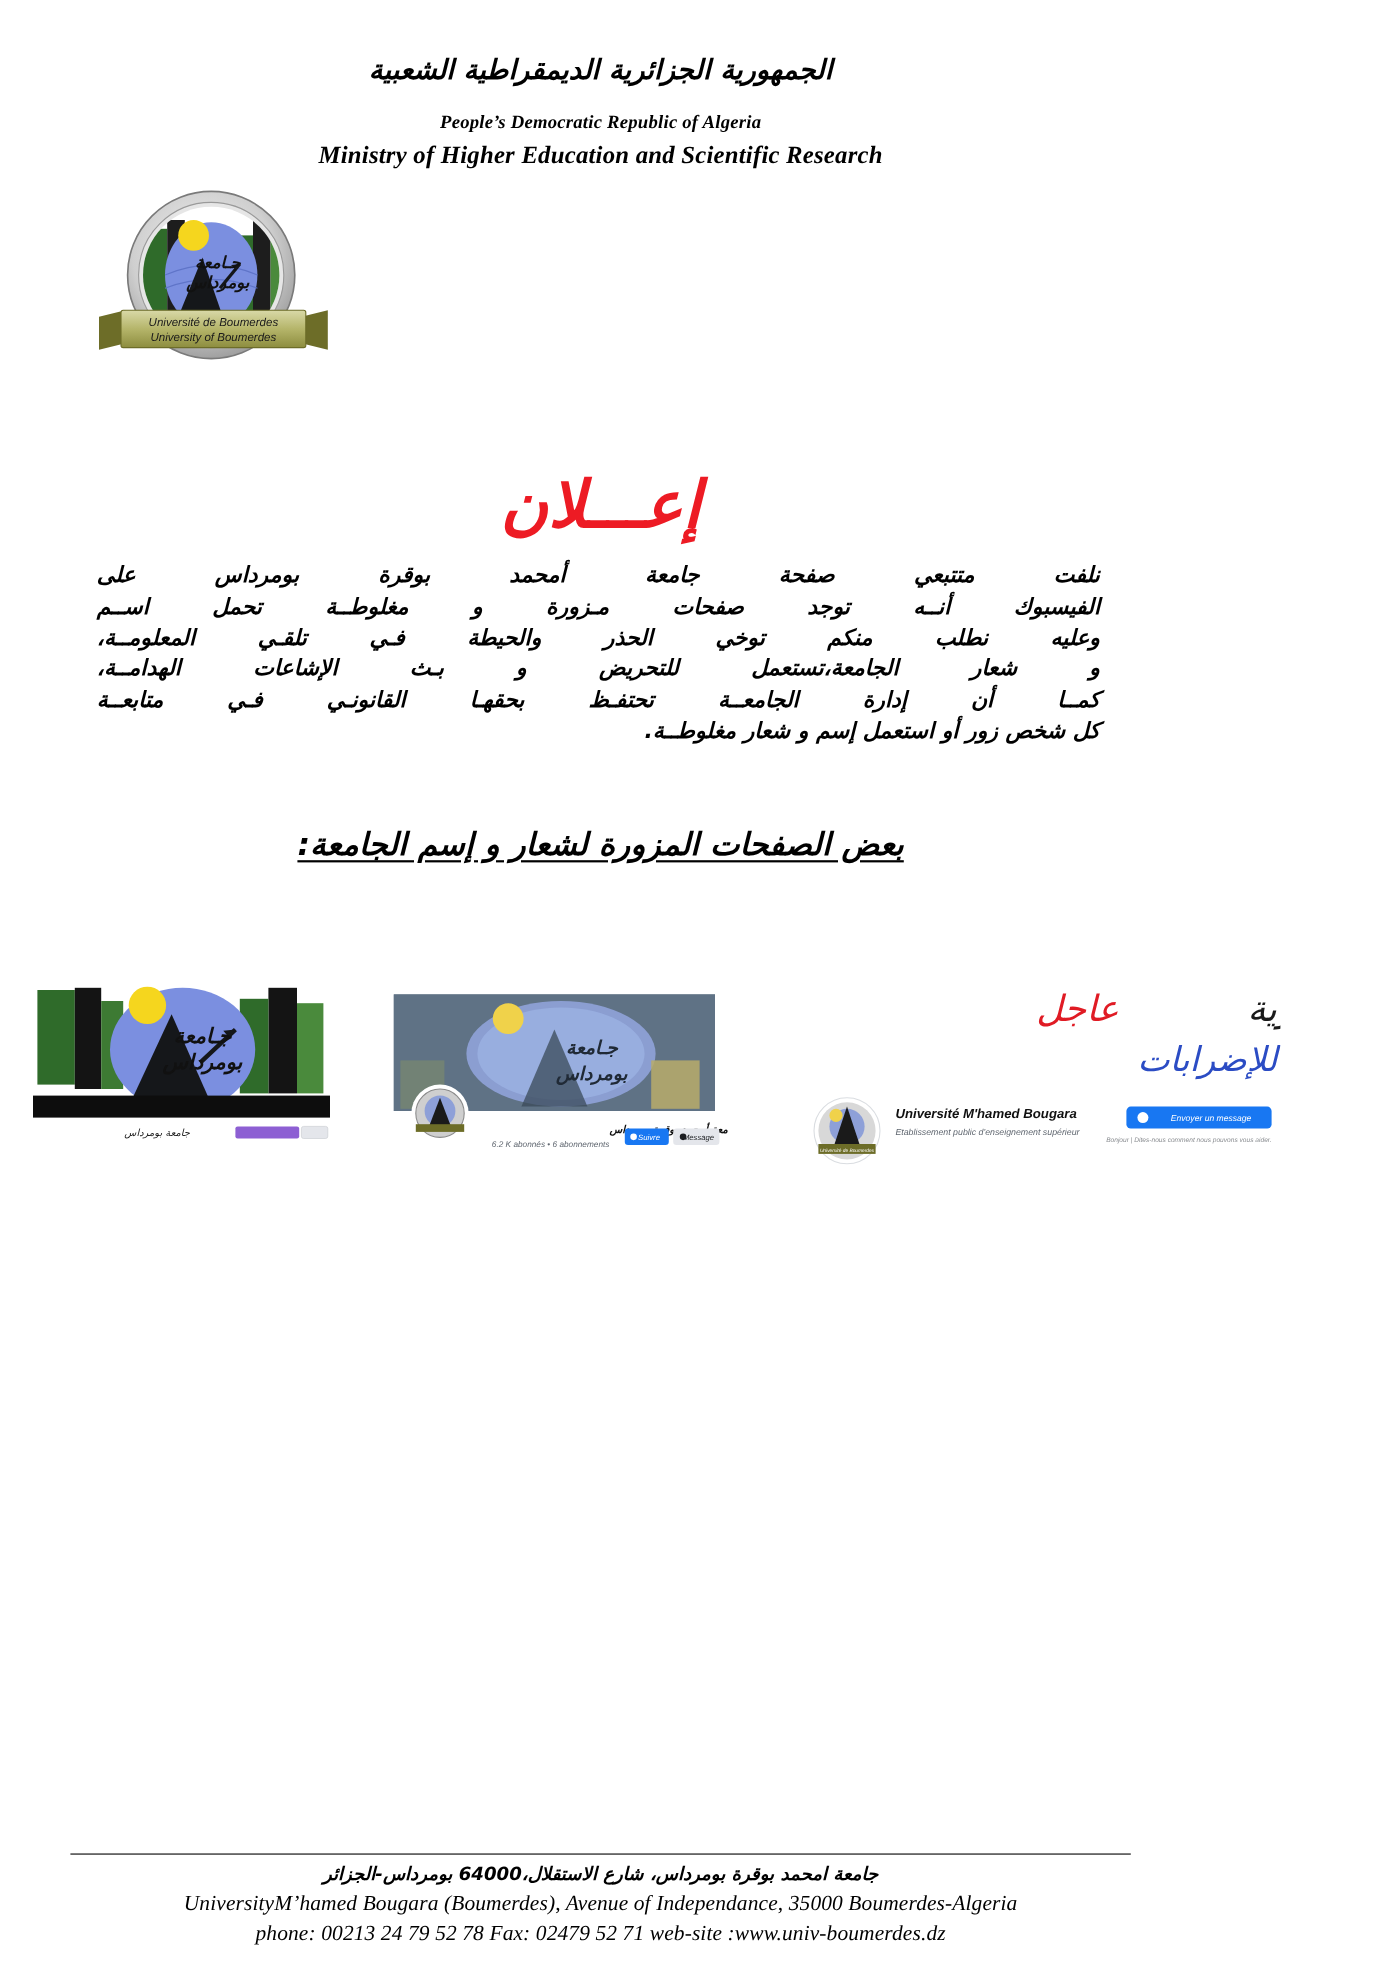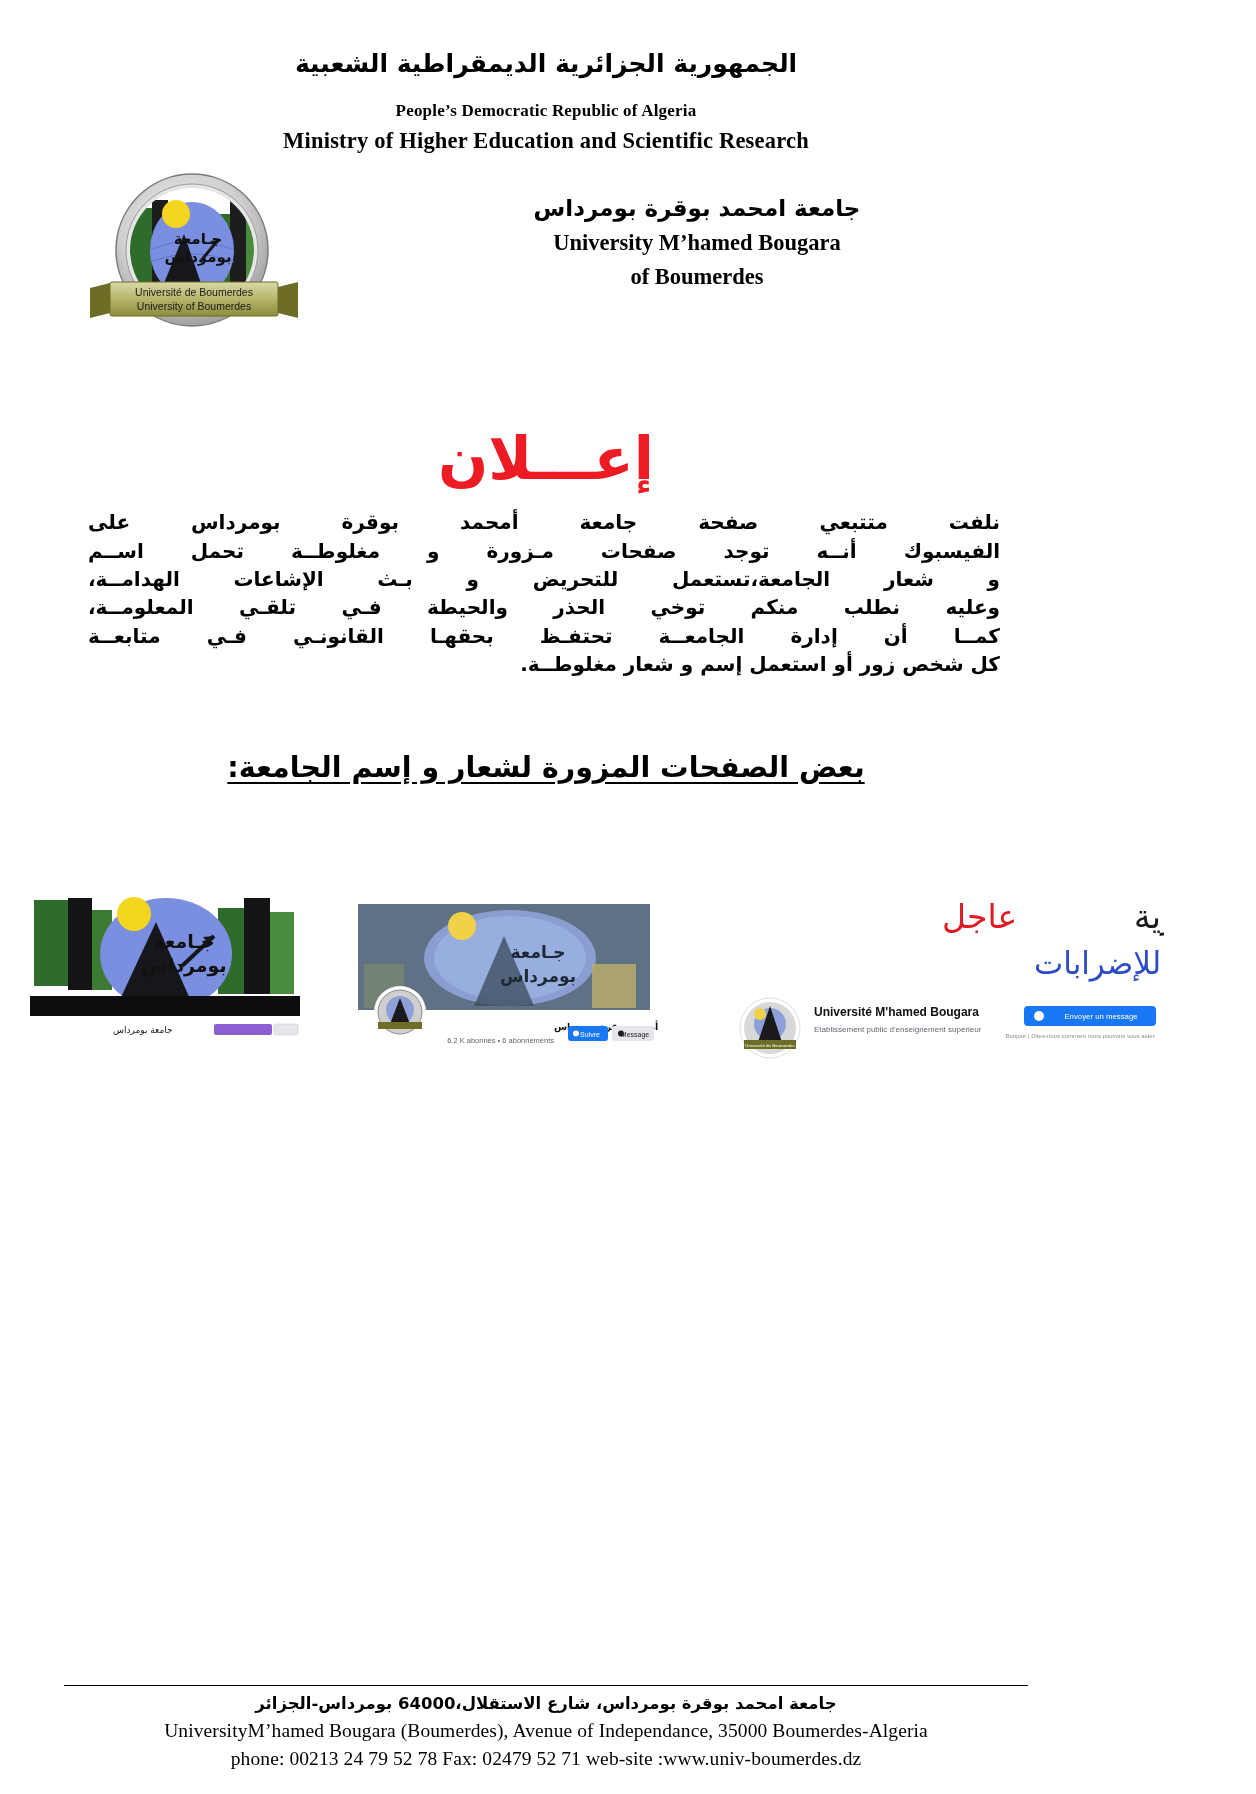--- a/index.html
+++ b/index.html
@@ -16,20 +16,21 @@
     overflow: hidden;
   }
 
   
   .page {
     position: relative;
     width: 1092px;
     height: 1794px;
     box-sizing: border-box;
     padding: 0 64px;
+    font-style: italic;
   }
 
   .hdr-block {
     text-align: center;
     padding-top: 48px;
   }
   .hdr-ar {
     font-family: "DejaVu Sans", "Liberation Sans", sans-serif;
     font-weight: bold;
     font-size: 25px;
@@ -242,34 +243,29 @@
         <text x="118" y="92" font-family="DejaVu Sans, sans-serif" font-size="15" font-weight="bold" fill="#111" text-anchor="middle" direction="rtl">بومرداس</text>
 
         <path d="M10 118 L34 112 L34 142 L10 148 Z" fill="#6d6d28"></path>
         <path d="M194 118 L218 112 L218 148 L194 142 Z" fill="#6d6d28"></path>
         <rect x="30" y="112" width="168" height="34" rx="2" fill="url(#gBand)" stroke="#6d6d28" stroke-width="1"></rect>
         <text x="114" y="126" font-family="Liberation Sans, sans-serif" font-size="10.5" fill="#1a1a1a" text-anchor="middle">Université de Boumerdes</text>
         <text x="114" y="140" font-family="Liberation Sans, sans-serif" font-size="10.5" fill="#1a1a1a" text-anchor="middle">University of Boumerdes</text>
       </svg>
     </div>
 
-    <div class="uni-name">
-      <div class="uni-ar">جامعة امحمد بوقرة بومرداس</div>
-      <div class="uni-en">University M’hamed Bougara</div>
-      <div class="uni-en">of Boumerdes</div>
-    </div>
   </div>
 
   <div class="ann-title">إعـــلان</div>
 
   <div class="ann-body">
     <p>نلفت متتبعي صفحة جامعة أمحمد بوقرة بومرداس على</p>
     <p>الفيسبوك أنــه توجد صفحات مـزورة و مغلوطــة تحمل اســم</p>
+    <p>وعليه نطلب منكم توخي الحذر والحيطة فـي تلقـي المعلومــة،</p>
     <p>و شعار الجامعة،تستعمل للتحريض و بـث الإشاعات الهدامــة،</p>
-    <p>وعليه نطلب منكم توخي الحذر والحيطة فـي تلقـي المعلومــة،</p>
     <p>كمــا أن إدارة الجامعــة تحتفـظ بحقهـا القانونـي فـي متابعــة</p>
     <p style="text-align-last:right;">كل شخص زور أو استعمل إسم و شعار مغلوطــة.</p>
   </div>
 
   <div class="ann-sub">بعض الصفحات المزورة لشعار و إسم الجامعة:</div>
 
   <div class="thumbs">
 
     <div class="thumb thumb-1">
       <svg class="thumb-img" width="350" height="155" viewBox="0 0 350 155">

